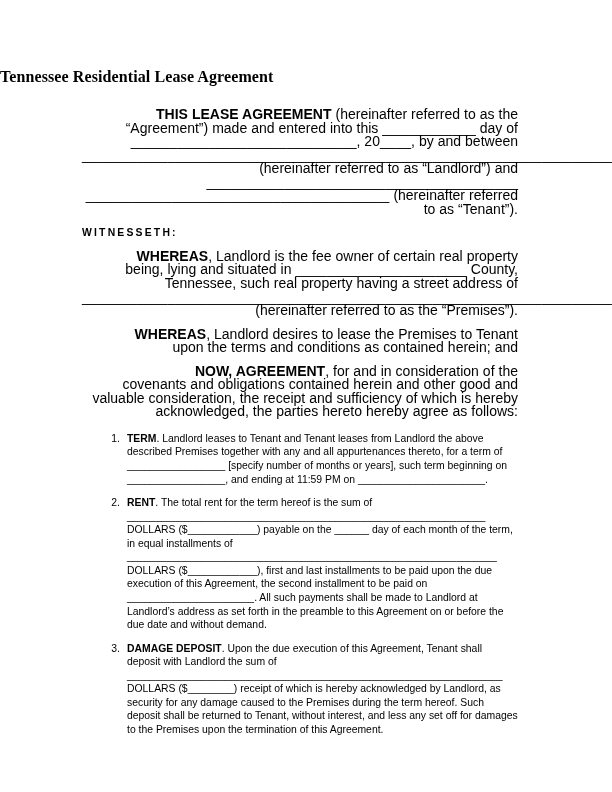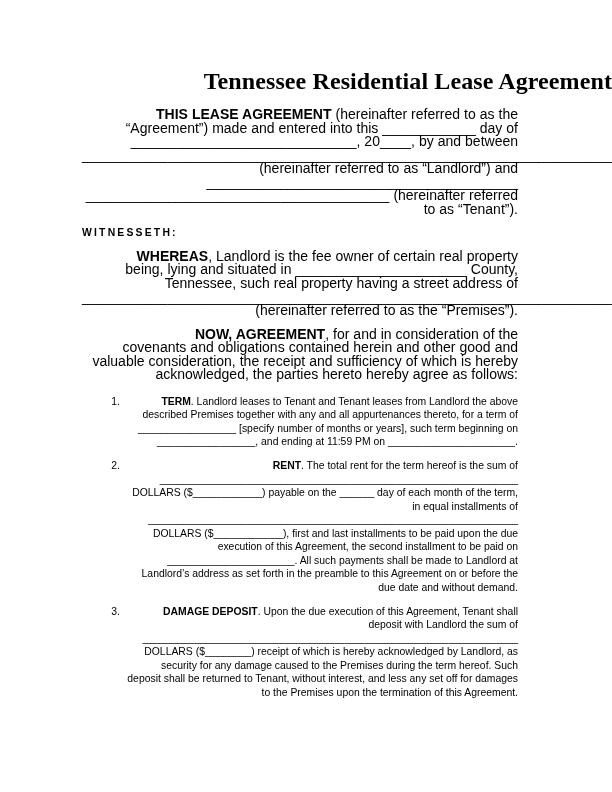--- a/index.html
+++ b/index.html
@@ -16,24 +16,24 @@
     -webkit-font-smoothing: none;
   }
   .page {
     position: relative;
     width: 612px;
     height: 792px;
     box-sizing: border-box;
     background: #ffffff;
   }
   .doc-title {
-    text-align: right;
+    text-align: left;
     font-family: "Liberation Serif", serif;
     font-weight: bold;
-    font-size: 24px;
+    font-size: 16px;
     letter-spacing: 0.1px;
     margin: 0;
     padding: 68px 0 0 0;
     line-height: 1.15;
   }
   .body-block {
     position: absolute;
     left: 82px;
     top: 108px;
     width: 436px;
@@ -73,39 +73,39 @@
   ol.clauses > li .num {
     position: absolute;
     left: 22px;
     top: 0;
     width: 16px;
     text-align: right;
     font-size: 10.4px;
   }
   ol.clauses > li .clause-body {
     display: block;
-    text-align: right;
   }
   .spacer-sm { height: 3px; }
 </style>
 </head>
 <body>
 
 <div class="page">
 
   <h1 class="doc-title">Tennessee Residential Lease Agreement</h1>
 
   <div class="body-block">
 
     <p class="para first-indent"><span class="lead">THIS LEASE AGREEMENT</span><span> (hereinafter referred to as the “Agreement”) made and entered into this ____________ day of _____________________________, 20____, by and between ______________________________________________________________________ (hereinafter referred to as “Landlord”) and ________________________________________ _______________________________________ (hereinafter referred to as “Tenant”).</span></p>
 
     <p class="witnesseth">WITNESSETH:</p>
 
     <p class="para first-indent"><span class="lead">WHEREAS</span><span>, Landlord is the fee owner of certain real property being, lying and situated in ______________________ County, Tennessee, such real property having a street address of ______________________________________________________________________ (hereinafter referred to as the “Premises”).</span></p>
 
+    <p class="para first-indent"><span class="lead">WHEREAS</span><span>, Landlord desires to lease the Premises to Tenant upon the terms and conditions as contained herein; and</span></p>
 
 
     <p class="para first-indent"><span class="lead">NOW, AGREEMENT</span><span>, for and in consideration of the covenants and obligations contained herein and other good and valuable consideration, the receipt and sufficiency of which is hereby acknowledged, the parties hereto hereby agree as follows:</span></p>
 
     <div class="spacer-sm"></div>
 
     <ol class="clauses">
       <li>
         <span class="num">1.</span>
         <span class="clause-body"><span class="lead">TERM</span><span>.  Landlord leases to Tenant and Tenant leases from Landlord the above described Premises together with any and all appurtenances thereto, for a term of _________________ [specify number of months or years], such term beginning on _________________, and ending at 11:59 PM on ______________________.</span></span>

